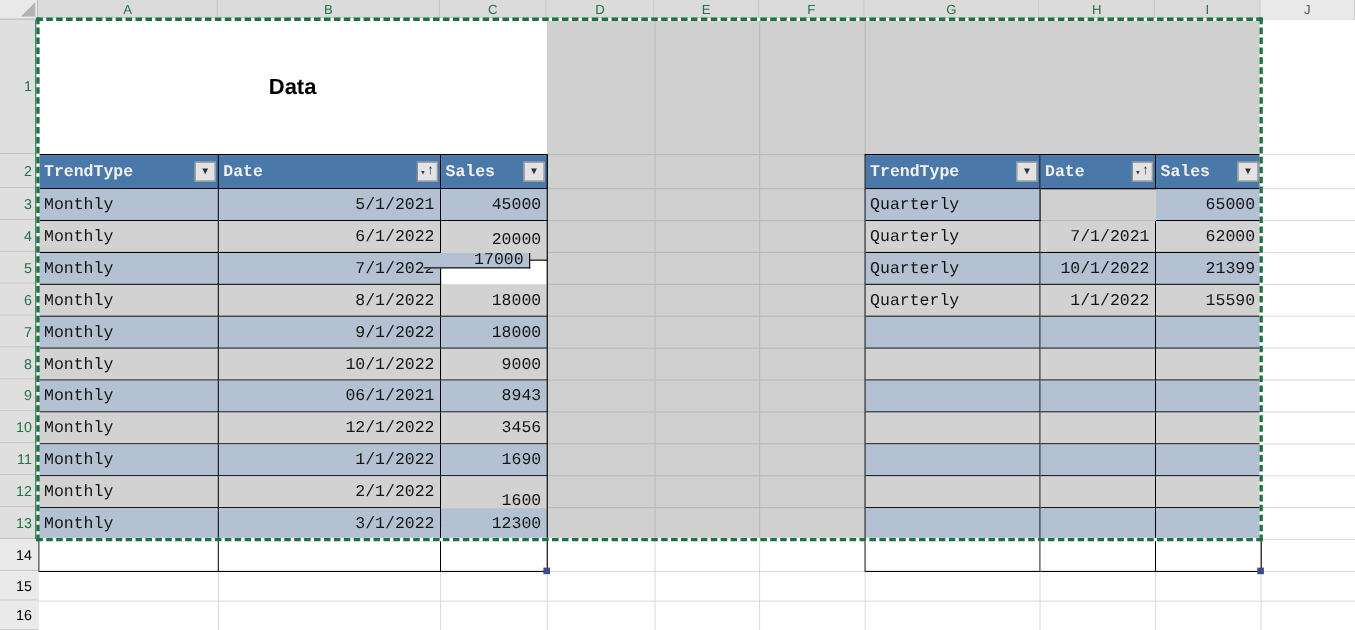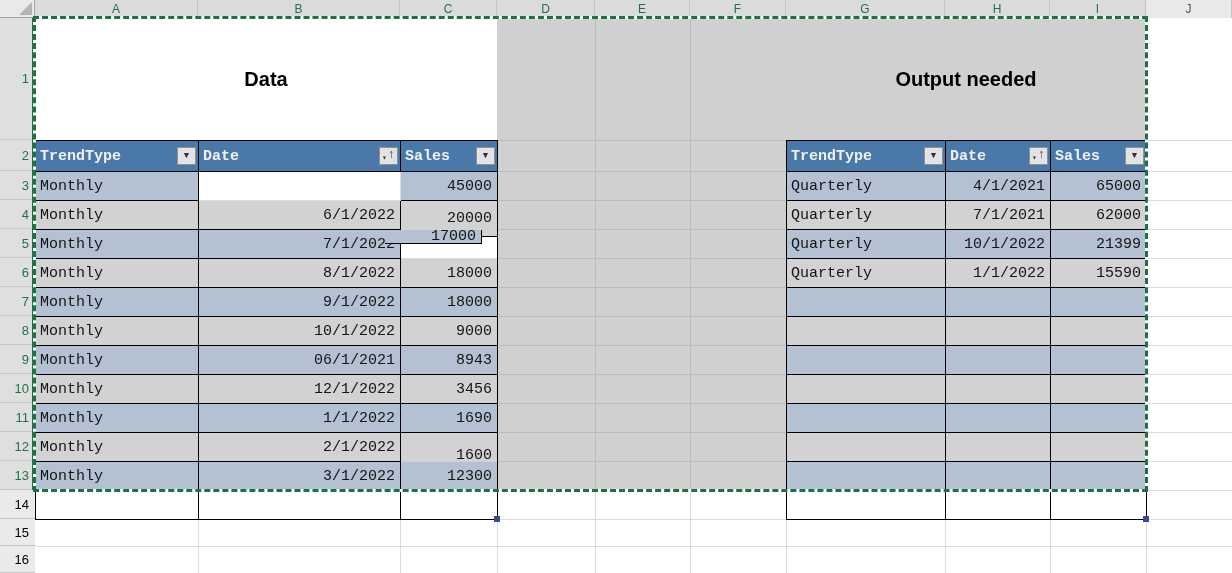--- a/index.html
+++ b/index.html
@@ -148,20 +148,21 @@
             <div class="up">↑</div>
           </div>
         </div>
         <div class="tcell hdr" style="left: 365px; top: 0px; width: 97px; height: 31px;">
           <div style="pointer-events: none;">Sales</div>
           <div class="fbtn">
             <div class="dd">▼</div>
           </div>
         </div>
         <div class="tcell left" style="left: 0px; top: 31px; width: 163px; height: 29px; background: var(--band-blue);">Monthly</div>
+        <div class="tcell right" style="left: 163px; top: 31px; width: 202px; height: 29px; background: var(--band-blue);">5/1/2021</div>
         <div class="tcell right" style="left: 365px; top: 31px; width: 97px; height: 29px; background: var(--band-blue);">45000</div>
         <div class="tcell left" style="left: 0px; top: 60px; width: 163px; height: 29px; background: var(--band-gray);">Monthly</div>
         <div class="tcell right" style="left: 163px; top: 60px; width: 202px; height: 29px; background: var(--band-gray); text-align: right;">6/1/2022</div>
         <div class="tcell right" style="left: 365px; top: 60px; width: 97px; height: 36px; background: var(--band-gray);">20000</div>
         <div class="tcell left" style="left: 0px; top: 89px; width: 163px; height: 29px; background: var(--band-blue);">Monthly</div>
         <div class="tcell right" style="left: 163px; top: 89px; width: 202px; height: 29px; background: var(--band-blue);">7/1/2022</div>
         <div class="tcell right" style="left: 349px; top: 89px; width: 97px; height: 14px; background: var(--band-blue);">17000</div>
         <div class="tcell left" style="left: 0px; top: 118px; width: 163px; height: 29px; background: var(--band-gray);">Monthly</div>
         <div class="tcell right" style="left: 163px; top: 118px; width: 202px; height: 29px; background: var(--band-gray);">8/1/2022</div>
         <div class="tcell right" style="left: 365px; top: 118px; width: 97px; height: 29px; background: var(--band-gray);">18000</div>
@@ -184,21 +185,20 @@
         <div class="tcell right" style="left: 163px; top: 292px; width: 202px; height: 29px; background: var(--band-gray);">2/1/2022</div>
         <div class="tcell right" style="left: 365px; top: 292px; width: 97px; height: 45px; background: var(--band-gray);">1600</div>
         <div class="tcell left" style="left: 0px; top: 321px; width: 163px; height: 29px; background: var(--band-blue);">Monthly</div>
         <div class="tcell right" style="left: 163px; top: 321px; width: 202px; height: 29px; background: var(--band-blue);">3/1/2022</div>
         <div class="tcell right" style="left: 365px; top: 321px; width: 97px; height: 29px; background: var(--band-blue);">12300</div>
         <div class="tcell" style="left: 0px; top: 350px; width: 163px; height: 29px; background: rgb(255, 255, 255);"></div>
         <div class="tcell" style="left: 163px; top: 350px; width: 202px; height: 29px; background: rgb(255, 255, 255);"></div>
         <div class="tcell" style="left: 365px; top: 350px; width: 97px; height: 29px; background: rgb(255, 255, 255);"></div>
         <div class="handle"></div>
       </div>
-      <div class="title-cell" style="left: 751px; top: 0px; width: 360px; height: 122px; background: var(--fill-gray);">Output needed</div>
       <div class="tbl" style="left: 751px; top: 122px; width: 361px; height: 380px;">
         <div class="tcell hdr" style="left: 0px; top: 0px; width: 159px; height: 31px;">
           <div style="pointer-events: none;">TrendType</div>
           <div class="fbtn">
             <div class="dd">▼</div>
           </div>
         </div>
         <div class="tcell hdr" style="left: 159px; top: 0px; width: 105px; height: 31px;">
           <div style="pointer-events: none;">Date</div>
           <div class="fbtn sort">
@@ -206,21 +206,20 @@
             <div class="up">↑</div>
           </div>
         </div>
         <div class="tcell hdr" style="left: 264px; top: 0px; width: 96px; height: 31px;">
           <div style="pointer-events: none;">Sales</div>
           <div class="fbtn">
             <div class="dd">▼</div>
           </div>
         </div>
         <div class="tcell left" style="left: 0px; top: 31px; width: 159px; height: 29px; background: var(--band-blue);">Quarterly</div>
-        <div class="tcell right" style="left: 159px; top: 31px; width: 105px; height: 29px; background: var(--band-blue);">4/1/2021</div>
         <div class="tcell right" style="left: 264px; top: 31px; width: 96px; height: 29px; background: var(--band-blue);">65000</div>
         <div class="tcell left" style="left: 0px; top: 60px; width: 159px; height: 29px; background: var(--band-gray);">Quarterly</div>
         <div class="tcell right" style="left: 159px; top: 60px; width: 105px; height: 29px; background: var(--band-gray);">7/1/2021</div>
         <div class="tcell right" style="left: 264px; top: 60px; width: 96px; height: 29px; background: var(--band-gray);">62000</div>
         <div class="tcell left" style="left: 0px; top: 89px; width: 159px; height: 29px; background: var(--band-blue);">Quarterly</div>
         <div class="tcell right" style="left: 159px; top: 89px; width: 105px; height: 29px; background: var(--band-blue);">10/1/2022</div>
         <div class="tcell right" style="left: 264px; top: 89px; width: 96px; height: 29px; background: var(--band-blue);">21399</div>
         <div class="tcell left" style="left: 0px; top: 118px; width: 159px; height: 29px; background: var(--band-gray);">Quarterly</div>
         <div class="tcell right" style="left: 159px; top: 118px; width: 105px; height: 29px; background: var(--band-gray);">1/1/2022</div>
         <div class="tcell right" style="left: 264px; top: 118px; width: 96px; height: 29px; background: var(--band-gray);">15590</div>

